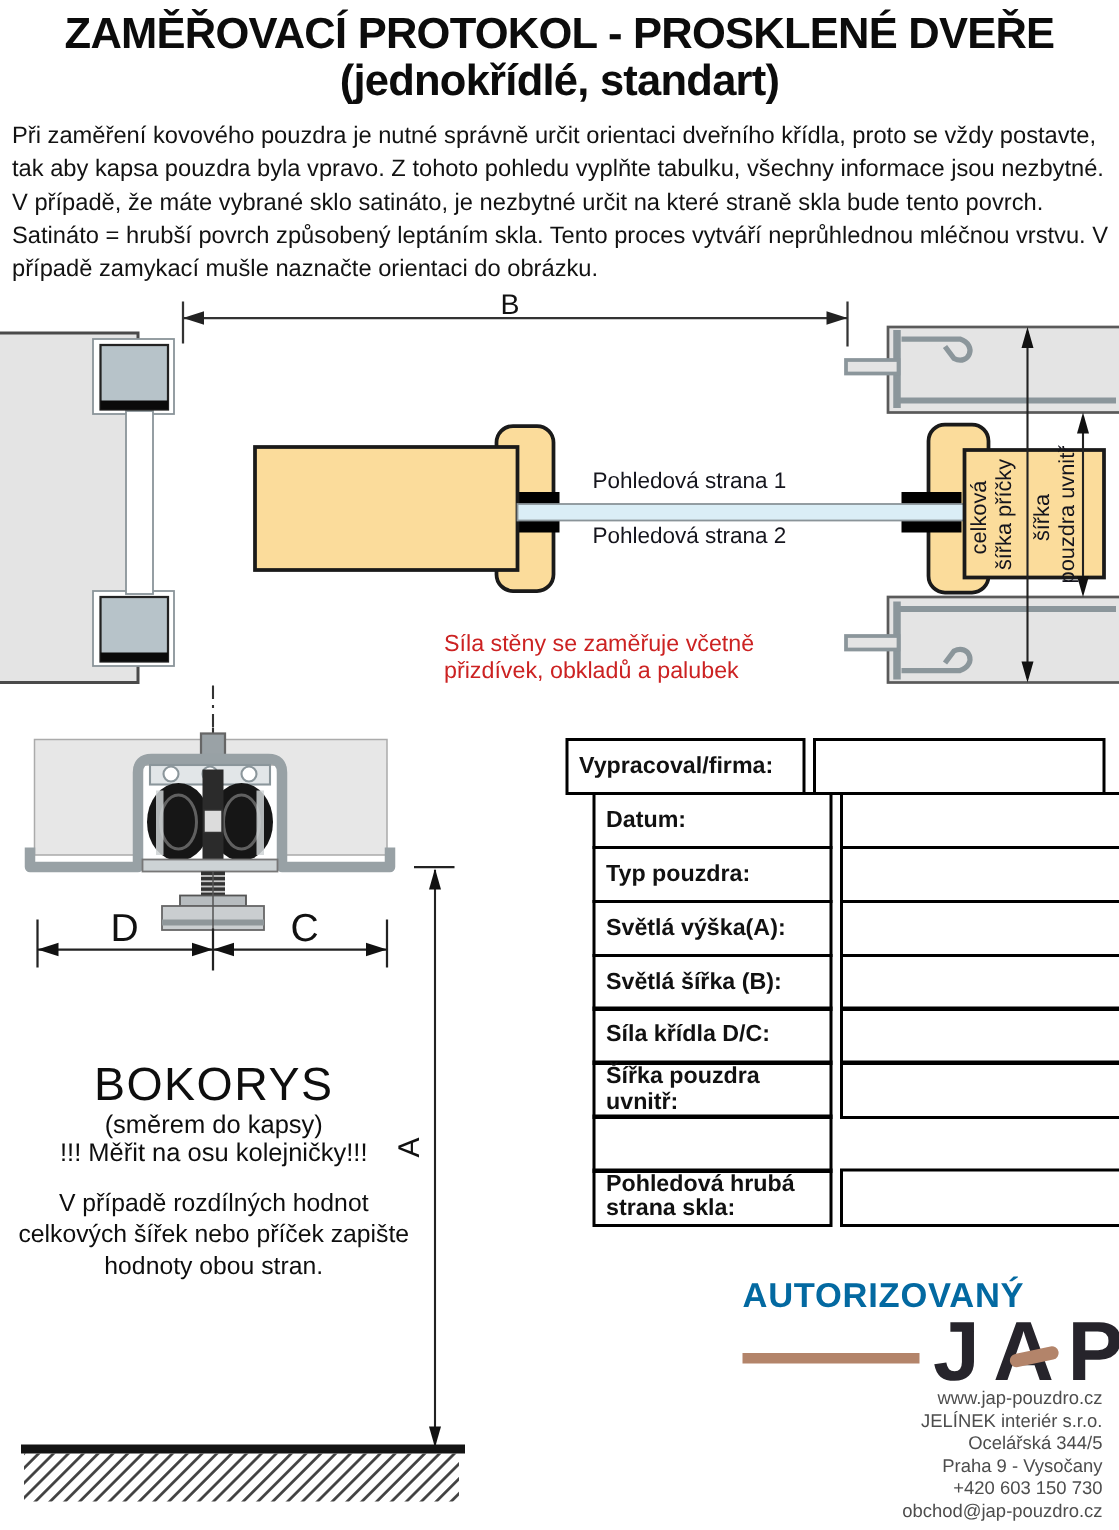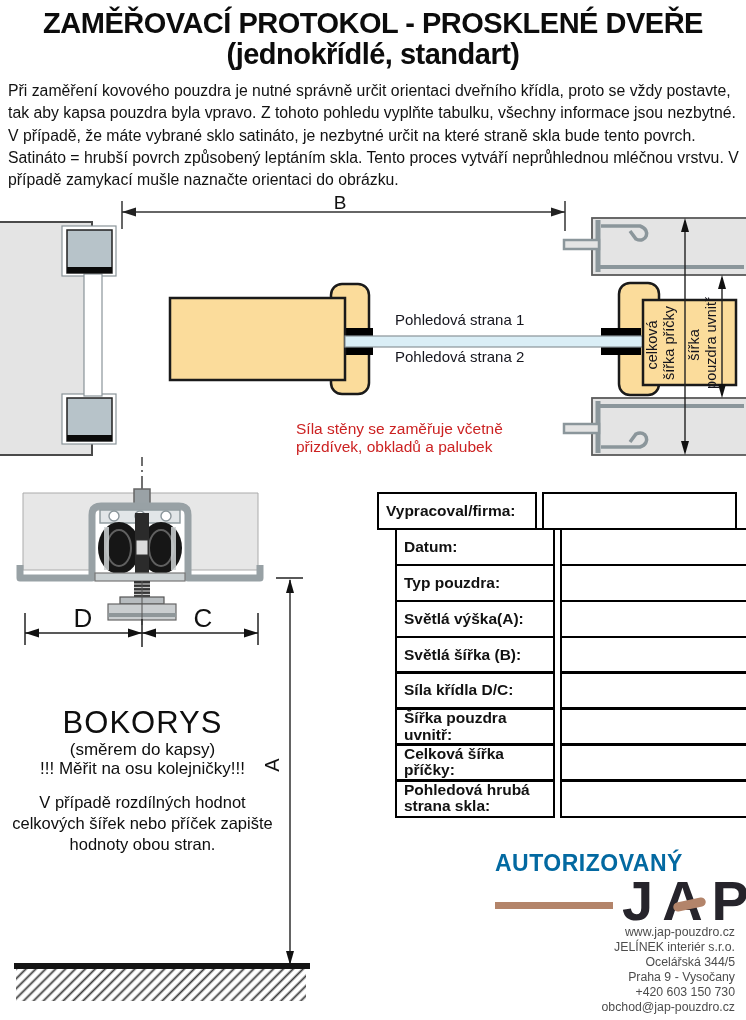--- a/index.html
+++ b/index.html
@@ -245,21 +245,20 @@
     </div>
     <div class="frow">
       <div class="fcell flabel">Síla křídla D/C:</div>
       <div class="fcell"></div>
     </div>
     <div class="frow">
       <div class="fcell flabel">Šířka pouzdra uvnitř:</div>
       <div class="fcell"></div>
     </div>
     <div class="frow">
-      <div class="fcell flabel">Celková šířka příčky:</div>
       <div class="fcell"></div>
     </div>
     <div class="frow">
       <div class="fcell flabel">Pohledová hrubá strana skla:</div>
       <div class="fcell"></div>
     </div>
   </div>
 
   <div class="abs badge">
     <div>AUTORIZOVANÝ</div>

